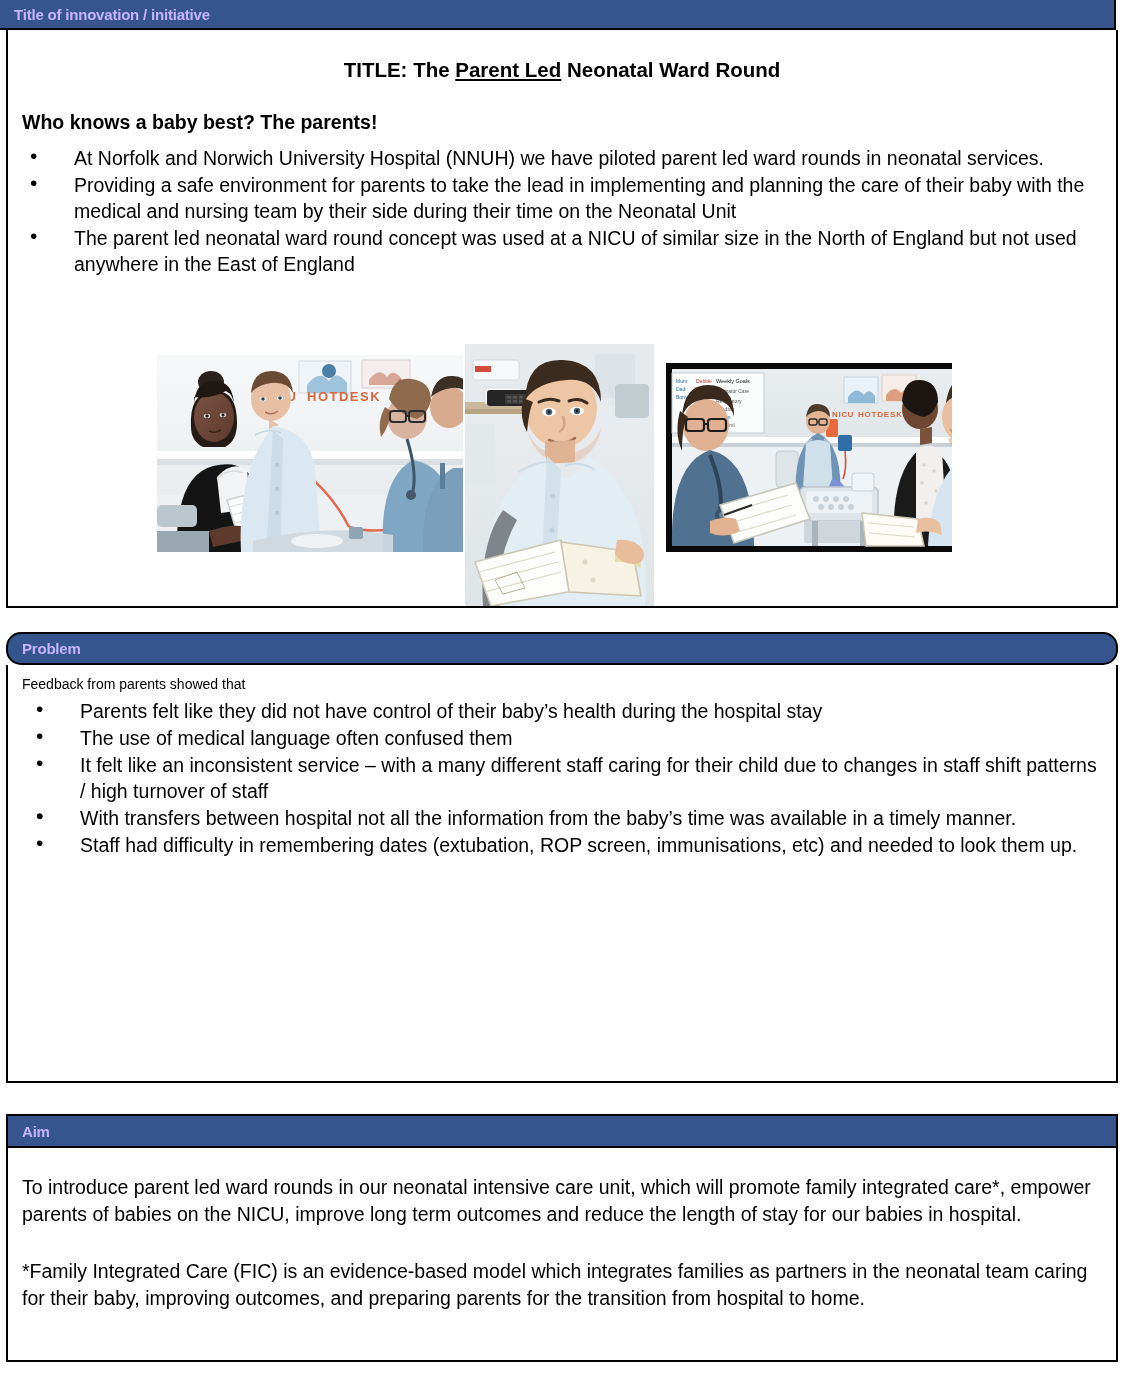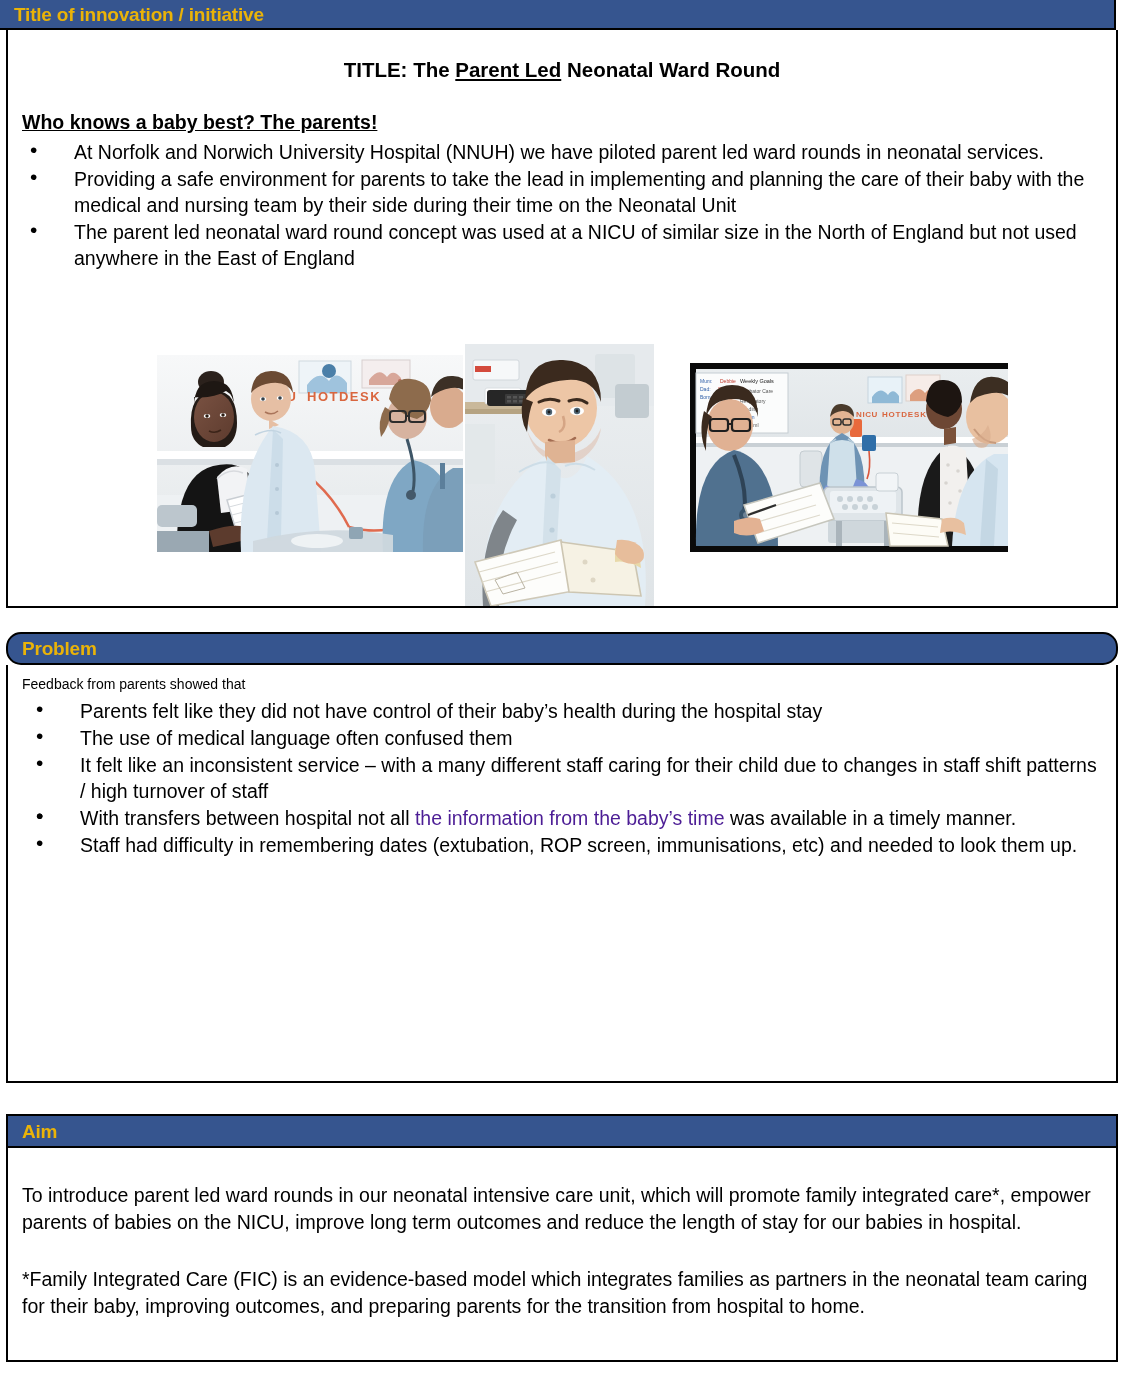--- a/index.html
+++ b/index.html
@@ -31,23 +31,23 @@
   .panel-header {
     background: #36558f;
     border: 2px solid #000000;
     box-sizing: border-box;
     height: 32px;
     display: flex;
     align-items: center;
     padding: 0 0 0 14px;
   }
   .panel-header-text {
-    color: #eab308;
+    color: #c4b5fd;
     font-weight: bold;
-    font-size: 19px;
+    font-size: 15px;
     line-height: 23px;
     letter-spacing: -0.2px;
     white-space: nowrap;
   }
   .panel-body {
     border: 2px solid #000000;
     border-top: none;
     box-sizing: border-box;
     background: #ffffff;
   }
@@ -76,22 +76,21 @@
     font-size: 20.5px;
     line-height: 24px;
     padding-top: 28px;
   }
   .doc-title u { text-decoration: underline; }
 
   .lead-question {
     font-weight: bold;
     font-size: 19.5px;
     line-height: 24px;
-    margin: 28px 0 5px 14px;
-    text-decoration: underline;
+    margin: 28px 0 11px 14px;
   }
 
   ul.bullets {
     list-style: none;
     margin: 0;
     padding: 0;
   }
   ul.bullets > li {
     position: relative;
     font-size: 19.5px;
@@ -116,21 +115,21 @@
     width: 100%;
     height: 280px;
   }
   .photo {
     position: absolute;
     overflow: hidden;
     background: #dfe4e8;
   }
   #photo-left   { left: 149px; top: 25px;  width: 306px; height: 197px; }
   #photo-center { left: 457px; top: 14px;  width: 189px; height: 262px; }
-  #photo-right  { left: 658px; top: 33px;  width: 318px; height: 189px; margin-left: 24px; }
+  #photo-right  { left: 658px; top: 33px;  width: 286px; height: 189px; }
 
   
   #section-problem {
     left: 6px;
     top: 632px;
     width: 1112px;
   }
   #section-problem .panel-header { height: 33px; border-radius: 15px; }
   #section-problem .panel-body {
     height: 418px;
@@ -139,32 +138,32 @@
   .intro-line {
     font-size: 14px;
     line-height: 26px;
     margin: 2px 0 0 8px;
   }
   .closing-para {
     font-size: 19.5px;
     line-height: 26px;
     margin: 28px 0 0 8px;
   }
-  .muted { color: #4c1d95; }
+  .muted { color: #000000; }
 
   
   #section-aim {
     left: 6px;
     top: 1114px;
     width: 1112px;
   }
   #section-aim .panel-header { height: 34px; }
   #section-aim .panel-body {
     height: 214px;
-    padding: 12px 10px 6px 6px;
+    padding: 4px 10px 6px 6px;
   }
   .aim-para {
     font-size: 19.5px;
     line-height: 27px;
     margin: 22px 0 0 8px;
   }
   .aim-para + .aim-para { margin-top: 30px; }
 </style>
 </head>
 <body>

